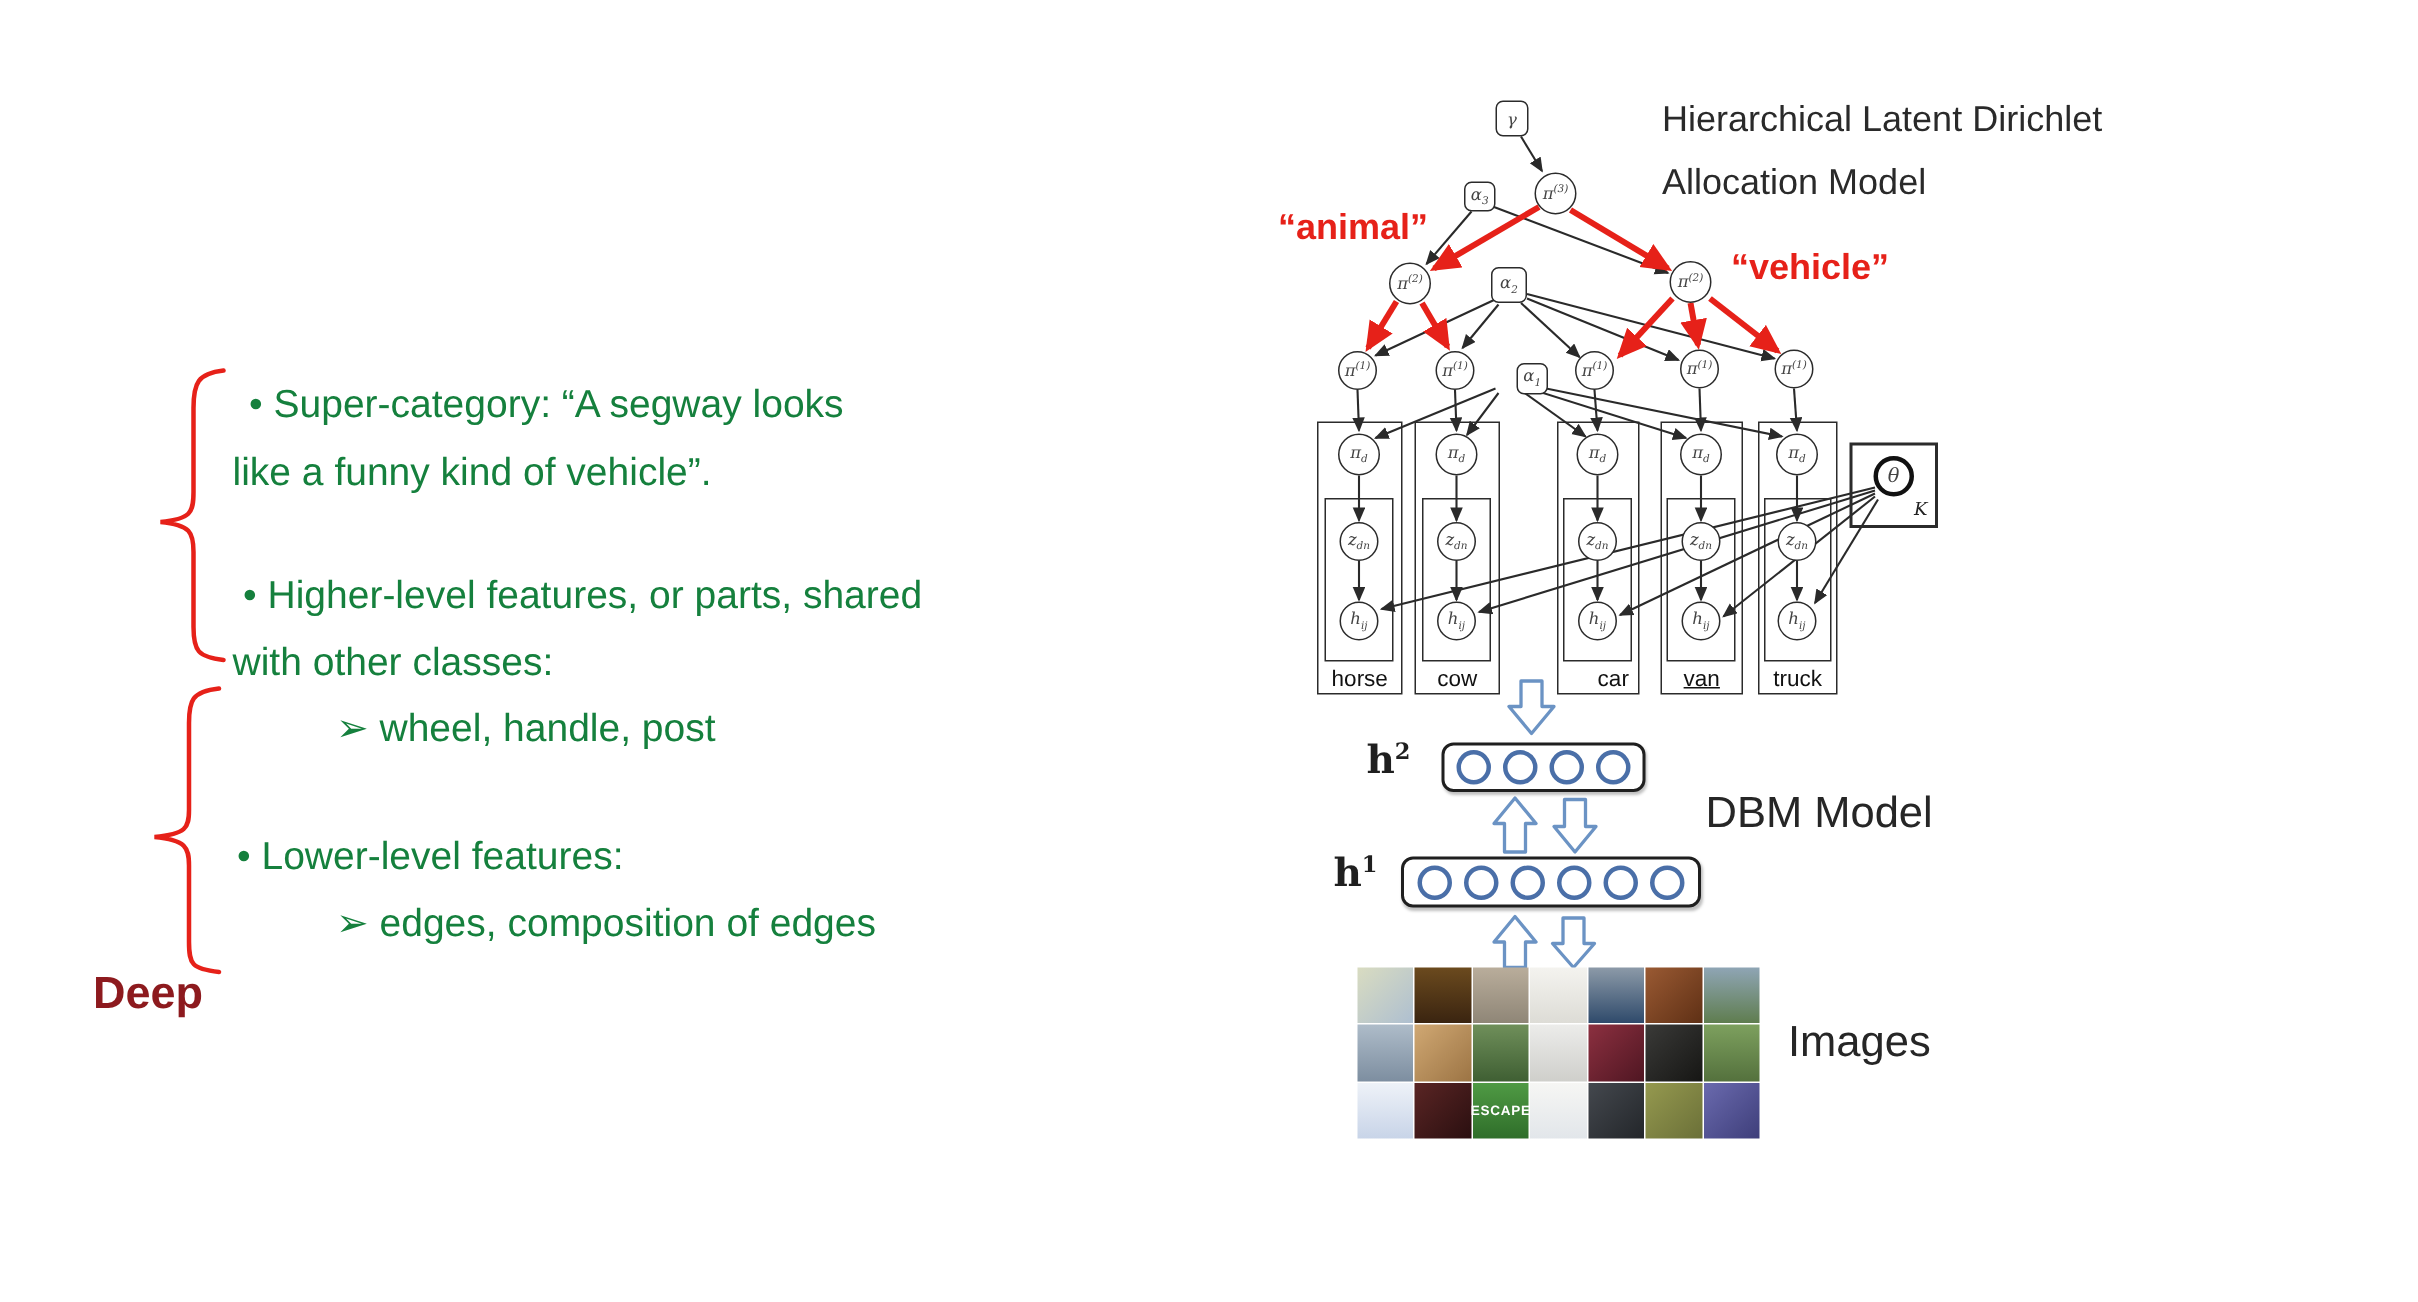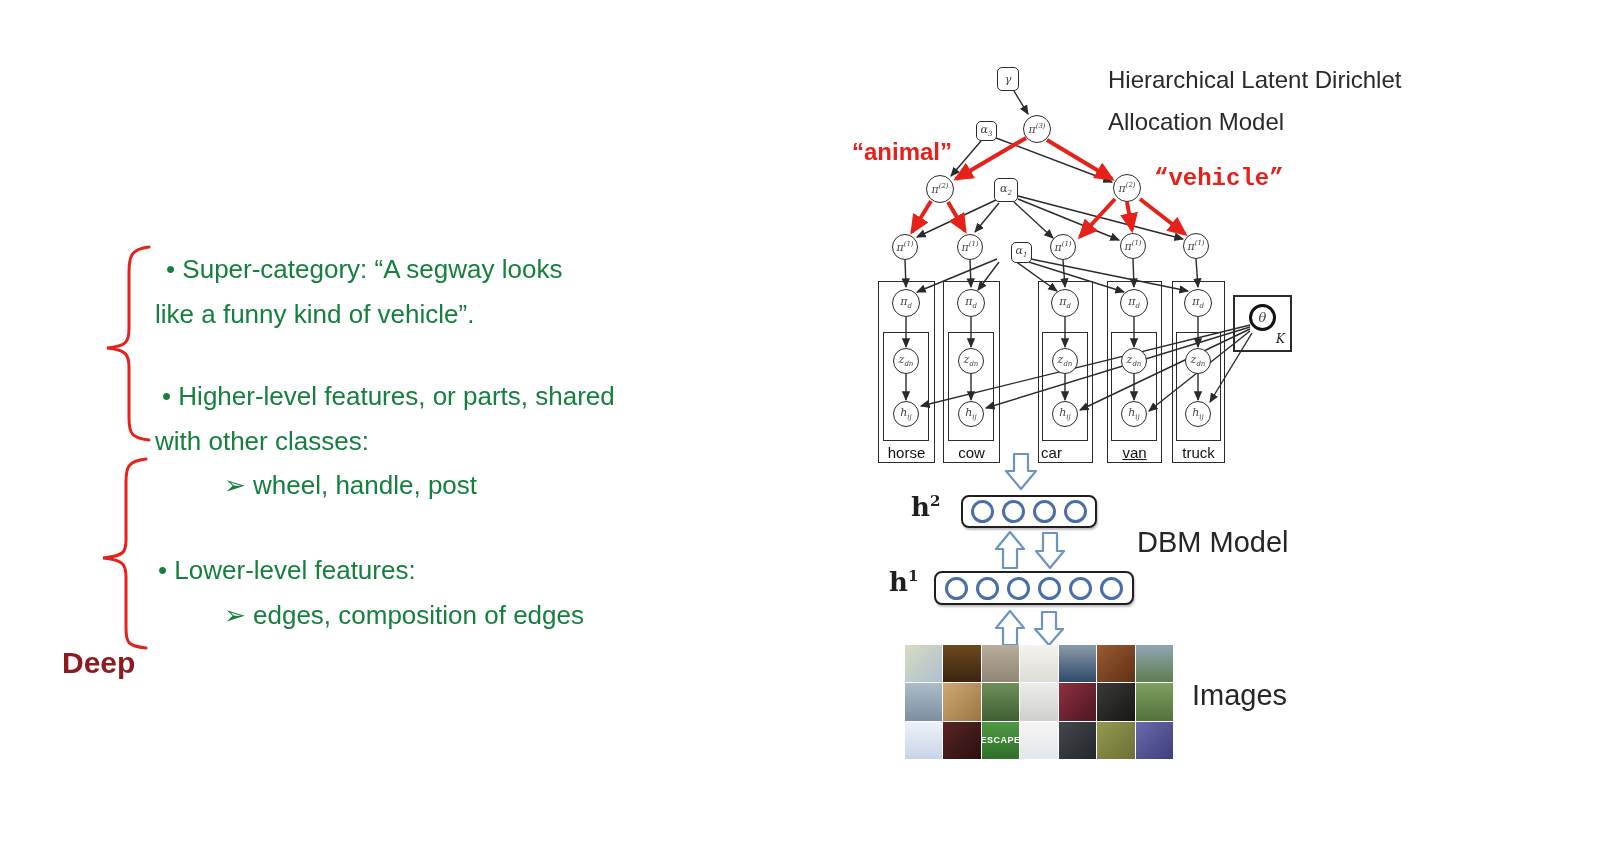--- a/index.html
+++ b/index.html
@@ -130,21 +130,21 @@
 
   <div class="bl" style="left:158px;top:555px;">• Lower-level features:</div>
   <div class="bl" style="left:224px;top:600px;">➢ edges, composition of edges</div>
 
   <div class="heading" style="left:62px;top:646px;">Deep</div>
 
   <div class="title-text" style="left:1108px;top:66px;">Hierarchical Latent Dirichlet</div>
   <div class="title-text" style="left:1108px;top:108px;">Allocation Model</div>
 
   <div class="red-label" style="left:852px;top:138px;">“animal”</div>
-  <div class="red-label" style="left:1154px;top:165px;font-family:Liberation Mono, monospace;">“vehicle”</div>
+  <div class="red-label" style="left:1154px;top:165px;">“vehicle”</div>
 
   <div class="big-text" style="left:1137px;top:526px;">DBM Model</div>
   <div class="big-text" style="left:1192px;top:679px;">Images</div>
 
   <div class="node rbox" style="left:997px;top:67px;width:22px;height:24px;">
     <span class="nl">γ</span>
   </div>
   <div class="node rbox" style="left:976px;top:121px;width:21px;height:20px;">
     <span class="nl"><span>α</span><sub>3</sub></span>
   </div>
@@ -211,21 +211,21 @@
   <div class="plate" style="left:1042px;top:332px;width:46px;height:109px;"></div>
   <div class="node circle" style="left:1051px;top:289px;width:28px;height:28px;">
     <span class="nl"><span>π</span><sub>d</sub></span>
   </div>
   <div class="node circle" style="left:1052px;top:348px;width:26px;height:26px;">
     <span class="nl"><span>z</span><sub>dn</sub></span>
   </div>
   <div class="node circle" style="left:1052px;top:401px;width:26px;height:26px;">
     <span class="nl"><span>h</span><sub>ij</sub></span>
   </div>
-  <div class="plate-label" style="left:1024px;top:444px;width:55px;">car</div>
+  <div class="plate-label" style="left:1048px;top:444px;width:55px;">car</div>
 
   <div class="plate" style="left:1107px;top:281px;width:55px;height:182px;"></div>
   <div class="plate" style="left:1111px;top:332px;width:46px;height:109px;"></div>
   <div class="node circle" style="left:1120px;top:289px;width:28px;height:28px;">
     <span class="nl"><span>π</span><sub>d</sub></span>
   </div>
   <div class="node circle" style="left:1121px;top:348px;width:26px;height:26px;">
     <span class="nl"><span>z</span><sub>dn</sub></span>
   </div>
   <div class="node circle" style="left:1121px;top:401px;width:26px;height:26px;">

